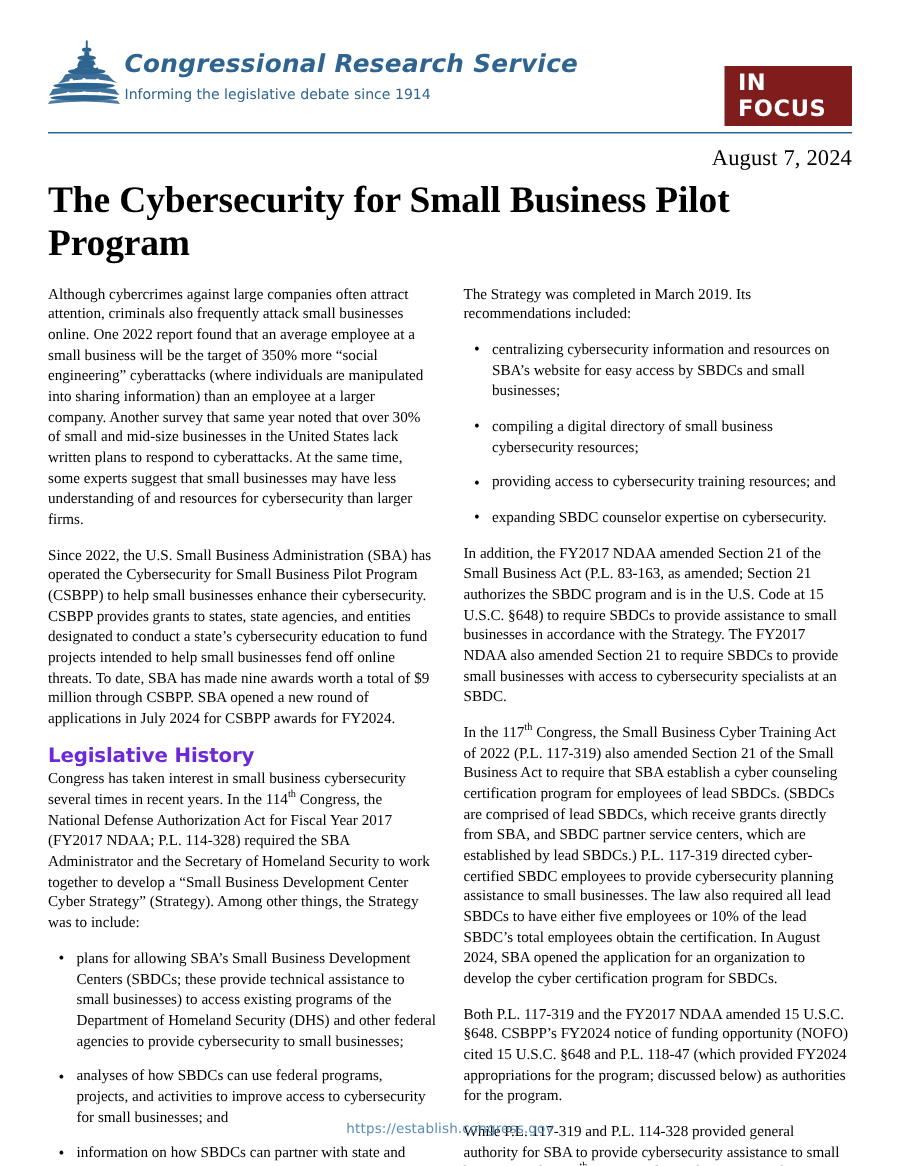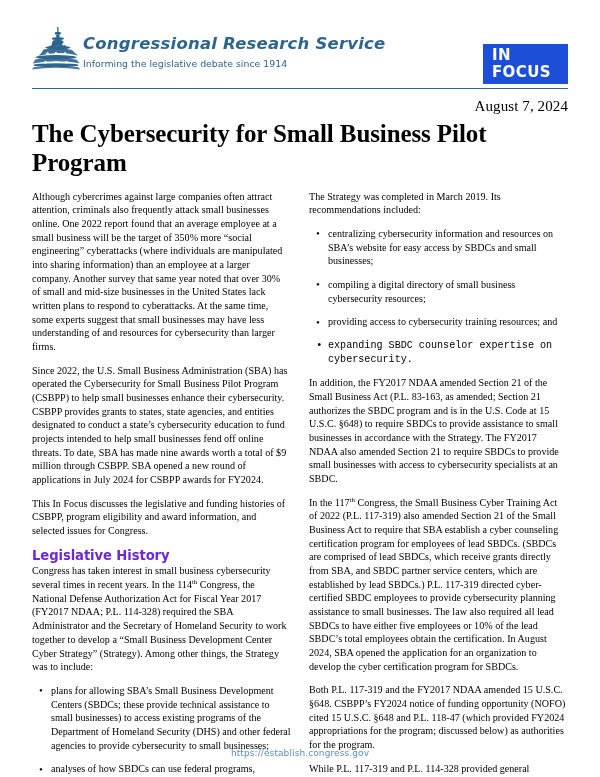--- a/index.html
+++ b/index.html
@@ -60,21 +60,21 @@
   }
   .brand-tagline {
     font-family: "DejaVu Sans", sans-serif;
     font-size: 9.4px;
     color: #2e6490;
     line-height: 1.3;
     padding-top: 2px;
     white-space: nowrap;
   }
   .infocus {
-    background: #1d4ed8;
+    background: #7f1d1d;
     color: #ffffff;
     font-family: "DejaVu Sans", sans-serif;
     font-weight: bold;
     font-size: 15px;
     letter-spacing: 0.4px;
     padding: 3px 9px 4px 9px;
     margin-top: 18px;
     line-height: 1.1;
   }
   .rule {
@@ -133,21 +133,21 @@
     margin: 0 0 10px 0;
     padding: 0;
   }
   ul.bullets li {
     position: relative;
     font-size: 10.1px;
     line-height: 1.355;
     padding-left: 19px;
     margin-bottom: 10px;
   }
-  ul.bullets li:last-child { margin-bottom: 0; font-family: Liberation Mono, monospace; }
+  ul.bullets li:last-child { margin-bottom: 0; }
   ul.bullets li::before {
     content: "\2022";
     position: absolute;
     left: 7px;
     top: -0.5px;
     font-size: 11px;
     line-height: 1.355;
   }
 
   sup {
@@ -215,21 +215,20 @@
   <hr class="rule">
 
   <div class="date">August 7, 2024</div>
   <h1 class="doc-title">The Cybersecurity for Small Business Pilot Program</h1>
 
   <div class="columns">
 
     <div class="col">
       <p class="body">Although cybercrimes against large companies often attract attention, criminals also frequently attack small businesses online. One 2022 report found that an average employee at a small business will be the target of 350% more “social engineering” cyberattacks (where individuals are manipulated into sharing information) than an employee at a larger company. Another survey that same year noted that over 30% of small and mid-size businesses in the United States lack written plans to respond to cyberattacks. At the same time, some experts suggest that small businesses may have less understanding of and resources for cybersecurity than larger firms.</p>
       <p class="body">Since 2022, the U.S. Small Business Administration (SBA) has operated the Cybersecurity for Small Business Pilot Program (CSBPP) to help small businesses enhance their cybersecurity. CSBPP provides grants to states, state agencies, and entities designated to conduct a state’s cybersecurity education to fund projects intended to help small businesses fend off online threats. To date, SBA has made nine awards worth a total of $9 million through CSBPP. SBA opened a new round of applications in July 2024 for CSBPP awards for FY2024.</p>
-      <p class="body">This In Focus discusses the legislative and funding histories of CSBPP, program eligibility and award information, and selected issues for Congress.</p>
 
       <h2 class="section">Legislative History</h2>
 
       <p class="body"><span>Congress has taken interest in small business cybersecurity several times in recent years. In the 114</span><sup>th</sup><span> Congress, the National Defense Authorization Act for Fiscal Year 2017 (FY2017 NDAA; P.L. 114-328) required the SBA Administrator and the Secretary of Homeland Security to work together to develop a “Small Business Development Center Cyber Strategy” (Strategy). Among other things, the Strategy was to include:</span></p>
 
       <ul class="bullets">
         <li>plans for allowing SBA’s Small Business Development Centers (SBDCs; these provide technical assistance to small businesses) to access existing programs of the Department of Homeland Security (DHS) and other federal agencies to provide cybersecurity to small businesses;</li>
         <li>analyses of how SBDCs can use federal programs, projects, and activities to improve access to cybersecurity for small businesses; and</li>
         <li>information on how SBDCs can partner with state and local governments and private entities to improve the quality of cybersecurity services to small businesses.</li>
       </ul>

